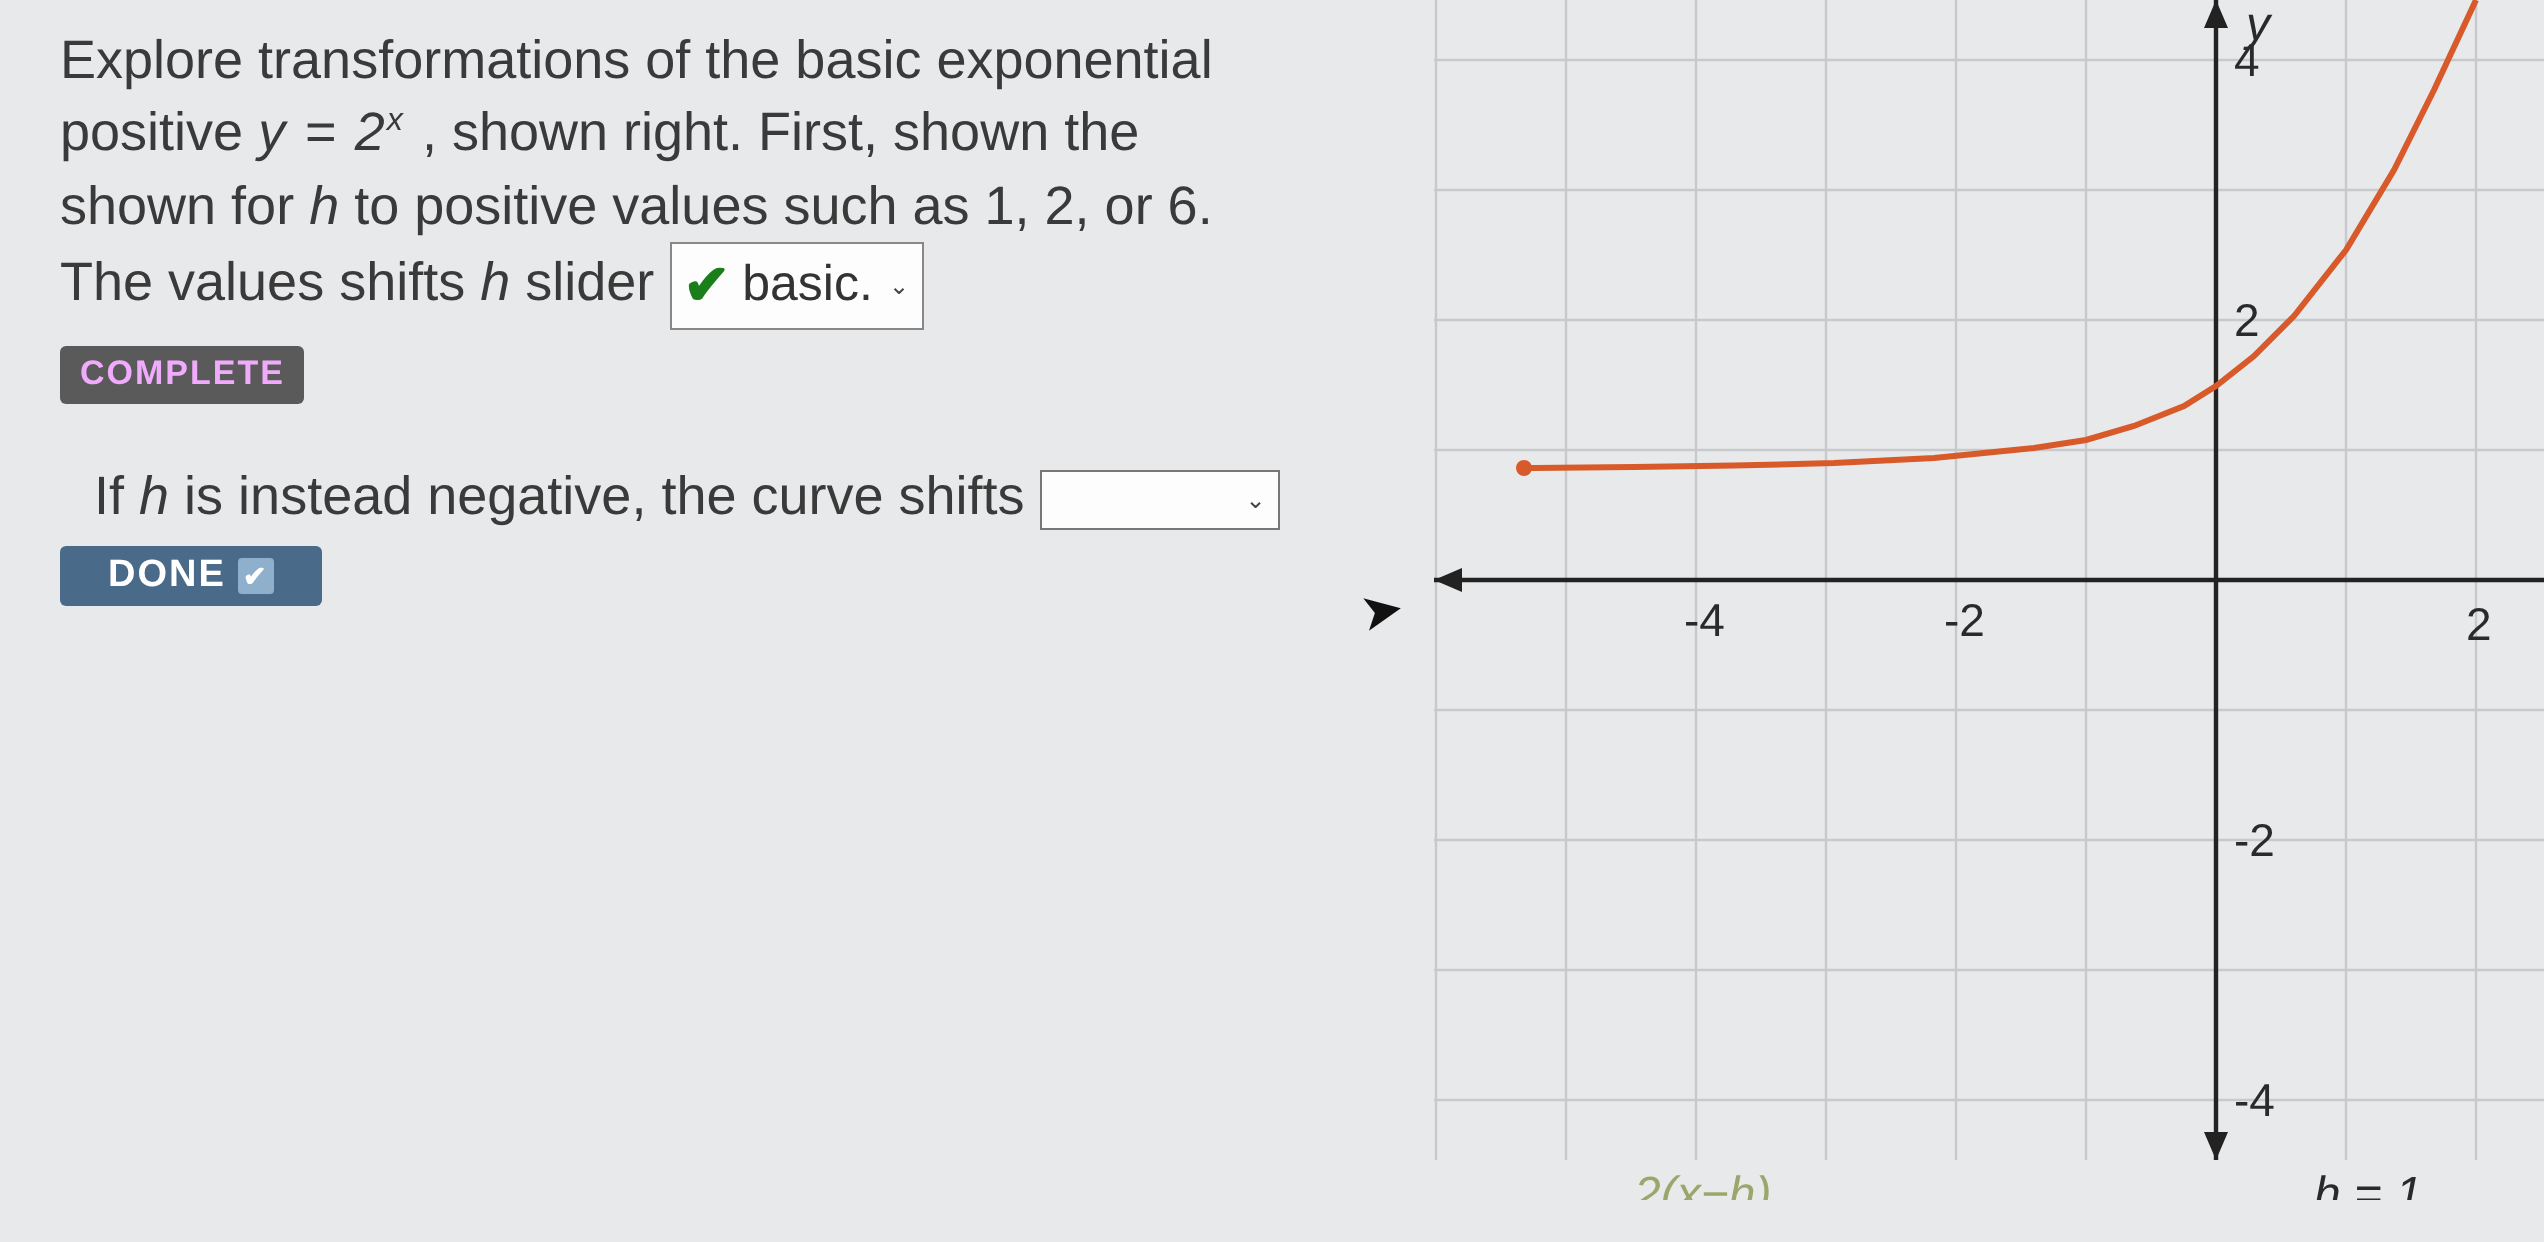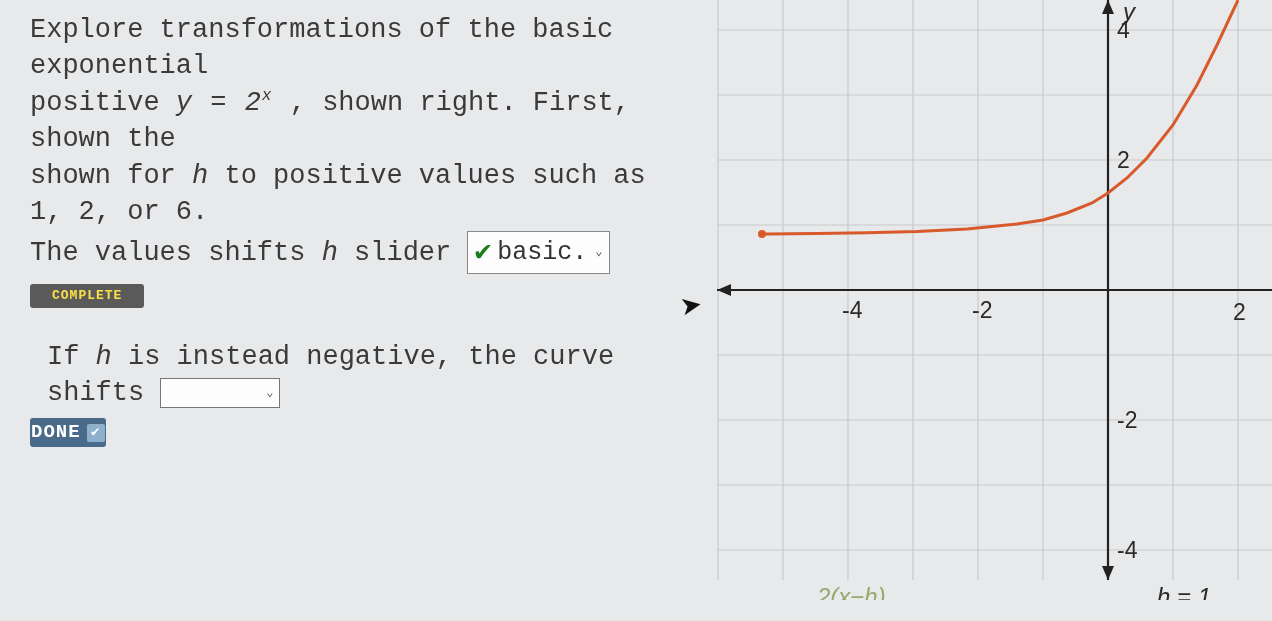--- a/index.html
+++ b/index.html
@@ -12,21 +12,20 @@
     position: relative;
     color: #3a3a3a;
   }
   .content {
     position: absolute;
     left: 30px;
     top: 12px;
     width: 650px;
     font-size: 27px;
     line-height: 1.35;
-    font-family: Liberation Mono, monospace;
   }
   .p1 .formula {
     font-style: italic;
     letter-spacing: 1px;
   }
   .sup {
     font-size: 0.6em;
     vertical-align: super;
     font-style: italic;
   }
@@ -48,38 +47,38 @@
     font-size: 28px;
   }
   .caret {
     font-size: 12px;
     color: #444;
     margin-left: 2px;
   }
   .badge {
     display: inline-block;
     background: #5a5a5a;
-    color: #fde047;
+    color: #f0abfc;
     font-weight: bold;
-    font-size: 13px;
+    font-size: 17px;
     letter-spacing: 1px;
-    padding: 3px 22px;
+    padding: 3px 10px;
     border-radius: 3px;
     margin-top: 6px;
   }
   .done-badge {
     display: inline-flex;
     align-items: center;
     gap: 6px;
     background: #4a6a8a;
     color: #fff;
     font-weight: bold;
     font-size: 19px;
     letter-spacing: 1px;
-    padding: 2px 1px;
+    padding: 2px 24px;
     border-radius: 3px;
     margin-top: 6px;
   }
   .done-check {
     background: #8fb0cc;
     color: #fff;
     font-size: 14px;
     width: 18px;
     height: 18px;
     border-radius: 2px;

